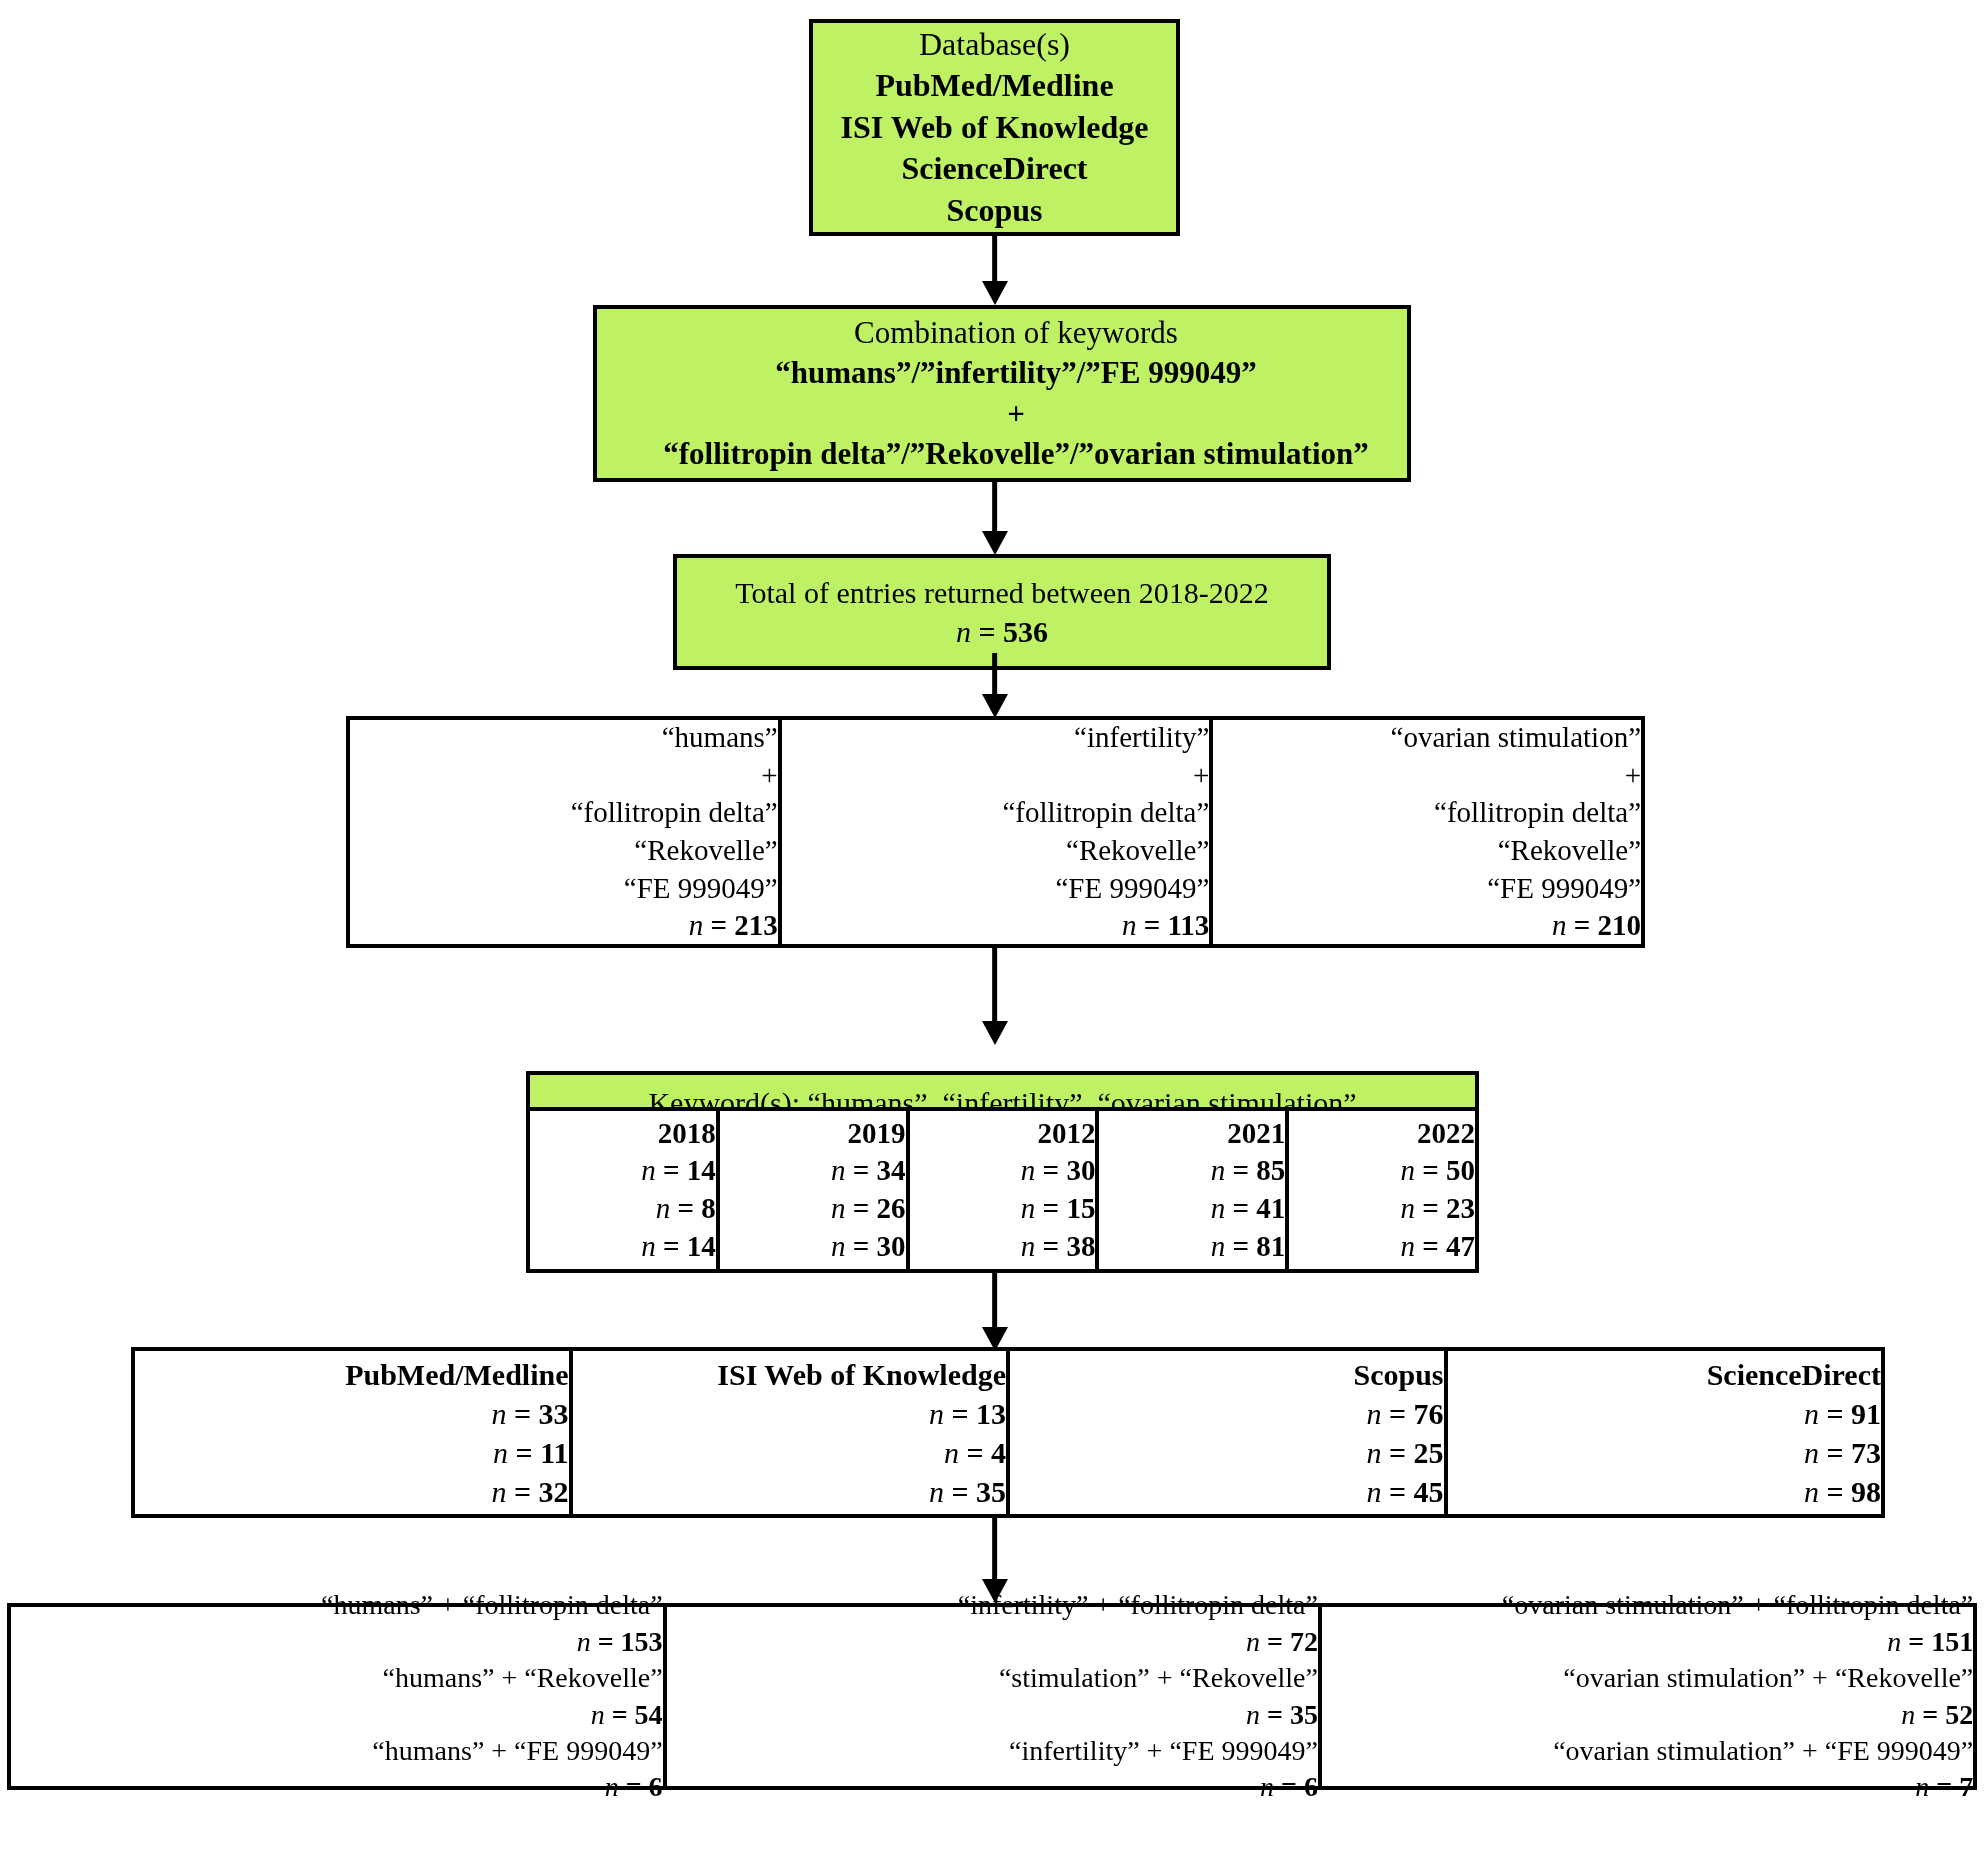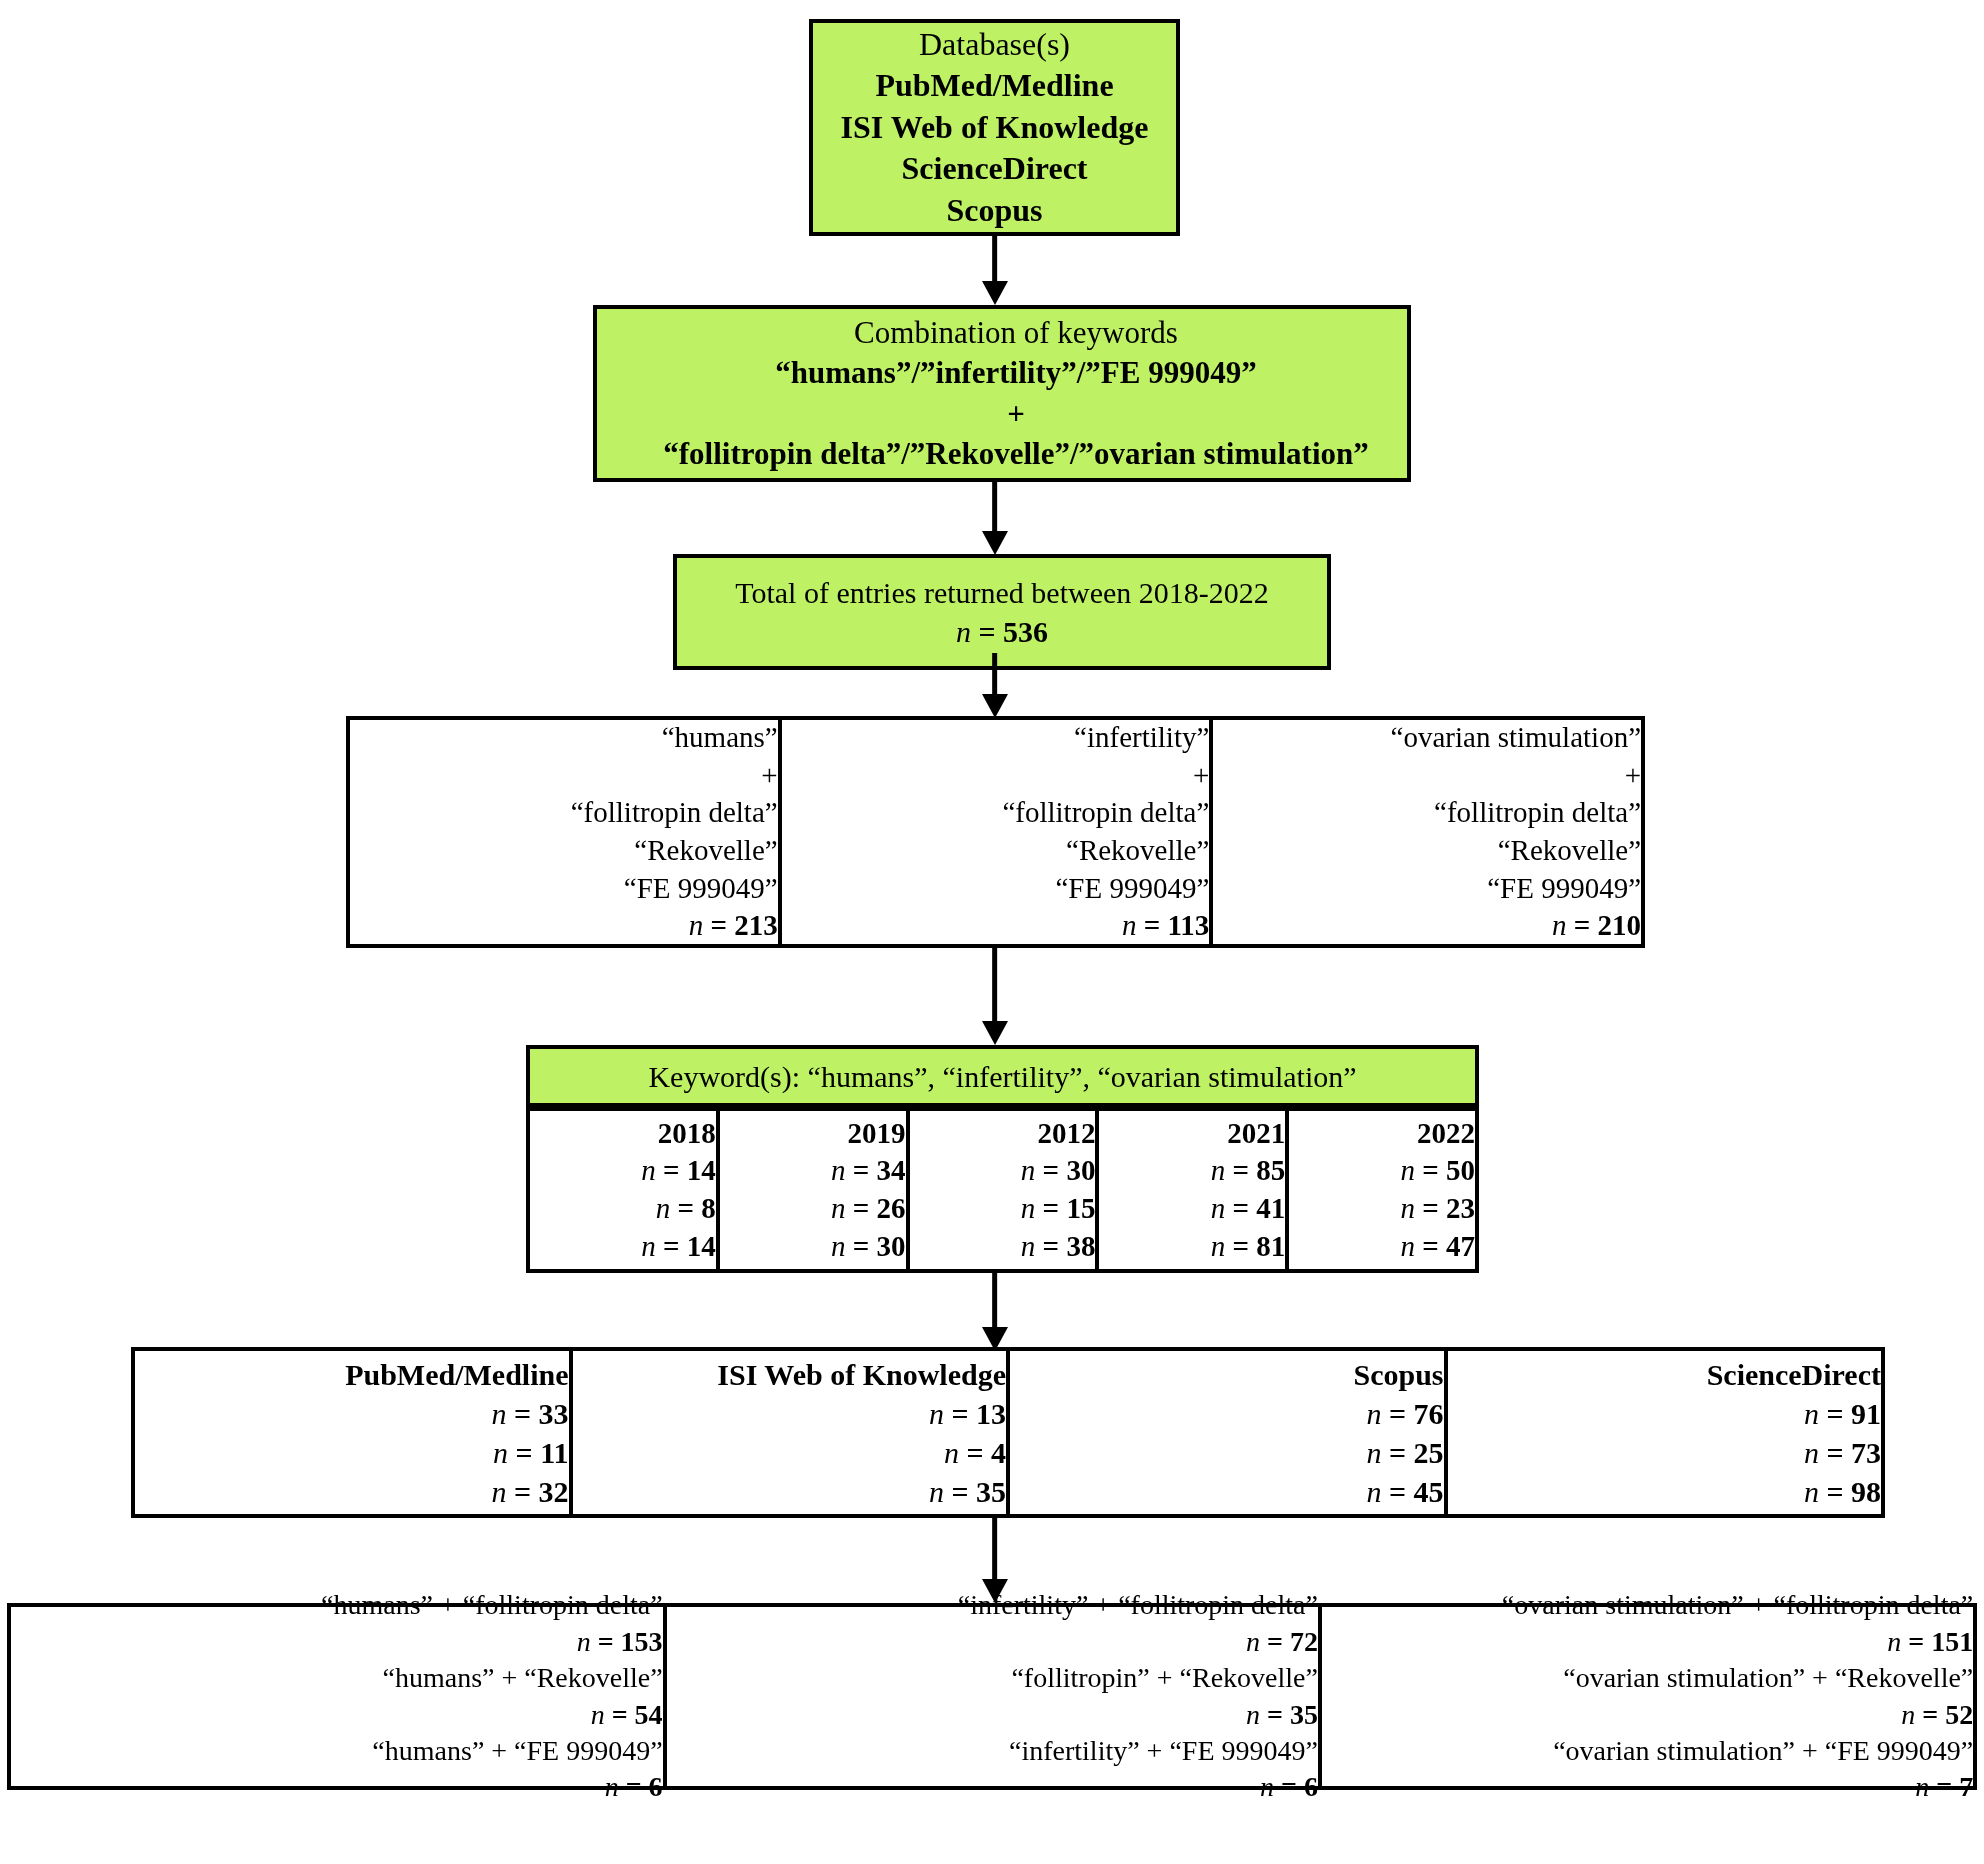--- a/index.html
+++ b/index.html
@@ -86,21 +86,21 @@
     border-left: 13.5px solid transparent;
     border-right: 13.5px solid transparent;
     border-top: 24px solid #000000;
   }
 
   
   .fs-db      { font-size: 32px; }
   .fs-kw      { font-size: 31px; }
   .fs-total   { font-size: 30px; }
   .fs-tri     { font-size: 29px; }
-  .fs-kwhdr   { font-size: 30px; }
+  .fs-kwhdr   { font-size: 30px; margin-top: 26px; }
   .fs-year    { font-size: 29px; }
   .fs-dbrow   { font-size: 30px; }
   .fs-bottom  { font-size: 28px; }
 </style>
 </head>
 <body>
 
 <div class="canvas">
 
   <div class="box fs-db" style="left:809px; top:19px; width:371px; height:217px;">
@@ -269,21 +269,21 @@
       <span class="ln nv"><i>n</i> = 153</span>
       <span class="ln reg">“humans” + “Rekovelle”</span>
       <span class="ln nv"><i>n</i> = 54</span>
       <span class="ln reg">“humans” + “FE 999049”</span>
       <span class="ln nv"><i>n</i> = 6</span>
     </div>
 
     <div class="cell">
       <span class="ln reg">“infertility” + “follitropin delta”</span>
       <span class="ln nv"><i>n</i> = 72</span>
-      <span class="ln reg">“follitropin” + “Rekovelle”</span>
+      <span class="ln reg">“stimulation” + “Rekovelle”</span>
       <span class="ln nv"><i>n</i> = 35</span>
       <span class="ln reg">“infertility” + “FE 999049”</span>
       <span class="ln nv"><i>n</i> = 6</span>
     </div>
 
     <div class="cell">
       <span class="ln reg">“ovarian stimulation” + “follitropin delta”</span>
       <span class="ln nv"><i>n</i> = 151</span>
       <span class="ln reg">“ovarian stimulation” + “Rekovelle”</span>
       <span class="ln nv"><i>n</i> = 52</span>

